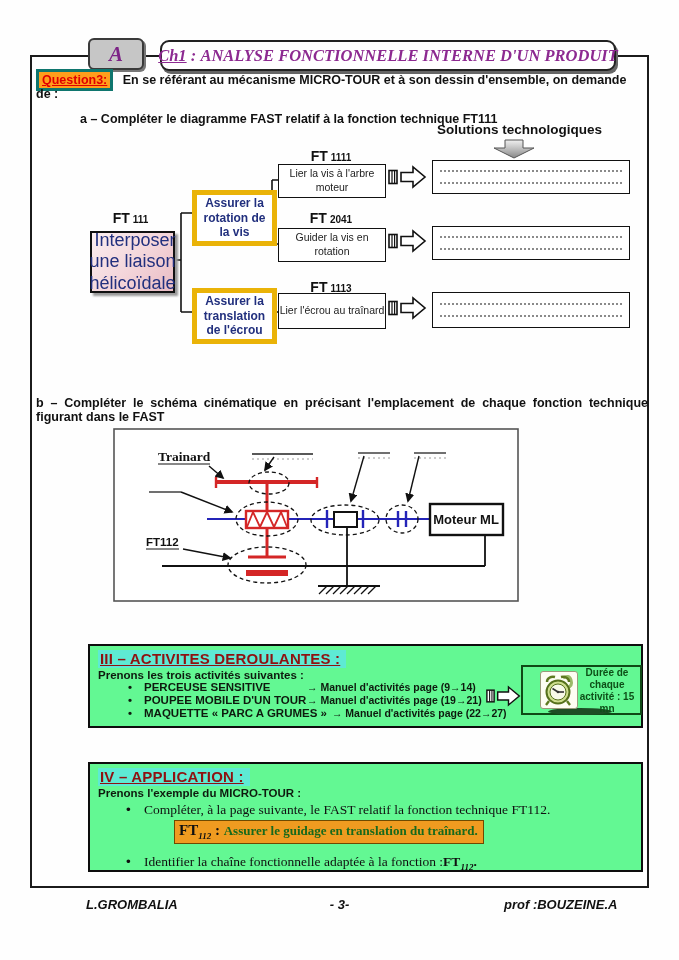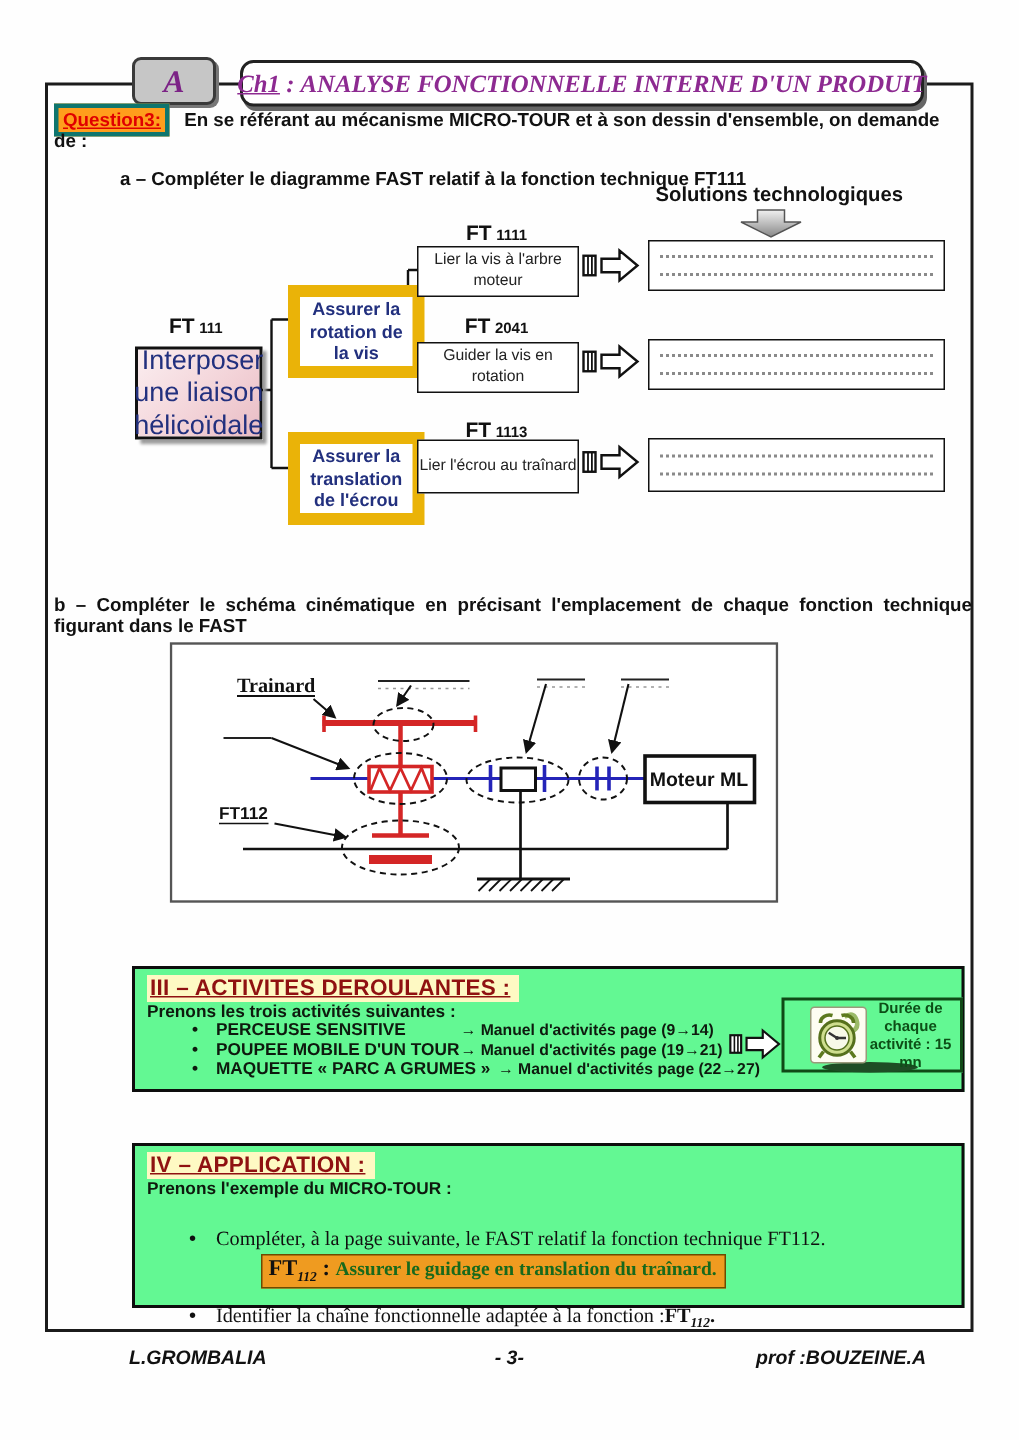--- a/index.html
+++ b/index.html
@@ -28,52 +28,52 @@
   .seca{position:absolute;left:80px;top:112px;font-size:12.5px;font-weight:bold;}
   .solhdr{position:absolute;left:437px;top:122px;font-size:13.5px;font-weight:bold;}
 
   
   .ftlabel{position:absolute;text-align:center;font-weight:bold;white-space:nowrap;}
   .ftlabel .ft{font-size:14px;} .ftlabel .num{font-size:10px;margin-left:3px;font-weight:bold;}
   .rootbox{position:absolute;left:90px;top:231px;width:81px;height:58px;border:2px solid #111;
            background:linear-gradient(135deg,#fbeef0 0%,#f3d4d9 55%,#e9bcc4 100%);
            box-shadow:3px 3px 2px #9a9a9a;display:flex;align-items:center;justify-content:center;text-align:right;
            font-weight:normal;font-size:18px;color:#22307e;line-height:1.2;}
-  .midbox{position:absolute;left:192px;width:75px;height:46px;border:8px solid #eab308;background:#fff;
+  .midbox{position:absolute;left:192px;width:75px;height:46px;border:5px solid #eab308;background:#fff;
           display:flex;align-items:center;justify-content:center;text-align:center;
           font-weight:bold;font-size:12px;color:#22307e;line-height:1.2;}
   .leafbox{position:absolute;left:278px;width:106px;border:1.6px solid #111;background:#fff;
            display:flex;align-items:center;justify-content:center;text-align:center;
            font-size:10.5px;color:#222;line-height:1.3;}
   .ansbox{position:absolute;left:432px;width:196px;border:1.6px solid #111;background:#fff;}
   .ansbox .dots{position:absolute;left:7px;right:7px;border-top:2px dotted #8a8a8a;}
 
   
   .secb{position:absolute;left:36px;top:376px;width:612px;font-size:12.5px;font-weight:bold;}
   .secb .l1{text-align:justify;text-align-last:justify;margin-top:20px;}
 
   
   .greenbox{position:absolute;left:88px;width:551px;background:#63f893;border:2px solid #0d0d0d;}
   .g3{top:644px;height:80px;} .g4{top:762px;height:106px;}
-  .gtitle{display:inline-block;margin:4px 0 0 8px;padding:0 6px 1px 2px;background:#fef9c3;
+  .gtitle{display:inline-block;margin:4px 0 0 8px;padding:0 6px 1px 2px;background:#5eead4;
           color:#8f1111;font-weight:bold;font-size:15px;text-decoration:underline;letter-spacing:.2px;}
   .gintro{margin:1px 0 0 8px;font-size:11.5px;font-weight:bold;color:#0e1a0e;}
   .actrow{margin-left:38px;font-size:11.5px;font-weight:bold;line-height:13px;color:#0e1a0e;white-space:nowrap;}
   .actrow .bullet{display:inline-block;width:16px;}
   .act-name{display:inline-block;}
   .actrow.fixed .act-name{min-width:163px;}
   .act-manual{font-size:10.5px;font-weight:bold;}
 
   .clockbox{position:absolute;left:521px;top:665px;width:117px;height:46px;background:#63f893;border:2px solid #0f4a16;}
   .clocksq{position:absolute;left:540px;top:671px;width:36px;height:36px;background:#fdfdf2;border:1px solid #9a9a7a;border-radius:3px;}
   .duration{position:absolute;left:578px;top:673px;width:58px;height:36px;display:flex;align-items:center;
             text-align:center;color:#0d4f17;font-weight:bold;font-size:10px;line-height:1.18;}
   .clockshadow{position:absolute;left:548px;top:708px;width:64px;height:7px;background:#1e4d25;border-radius:50%;}
 
-  .serifline{margin-left:36px;margin-top:19px;font-family:"Liberation Serif",serif;font-size:13.5px;color:#101010;}
+  .serifline{margin-left:36px;margin-top:3px;font-family:"Liberation Serif",serif;font-size:13.5px;color:#101010;}
   .serifline .bullet{display:inline-block;width:18px;font-family:"Liberation Sans",sans-serif;}
   .ftorange{display:inline-block;margin:2px 0 0 84px;padding:0 5px 2px 4px;background:#ef9b20;border:1.6px solid #6e4a00;
             font-family:"Liberation Serif",serif;white-space:nowrap;}
   .ftorange .ftb{font-weight:bold;font-size:15px;color:#101010;}
   .ftorange sub, .serifline sub{font-size:9px;font-weight:bold;font-style:italic;}
   .ftorange .grn{font-weight:bold;font-size:13px;color:#17691c;}
   .serifline .ftb{font-weight:bold;}
 
   
   .footer{position:absolute;top:897px;left:0;width:679px;font-size:13px;font-weight:bold;font-style:italic;}

